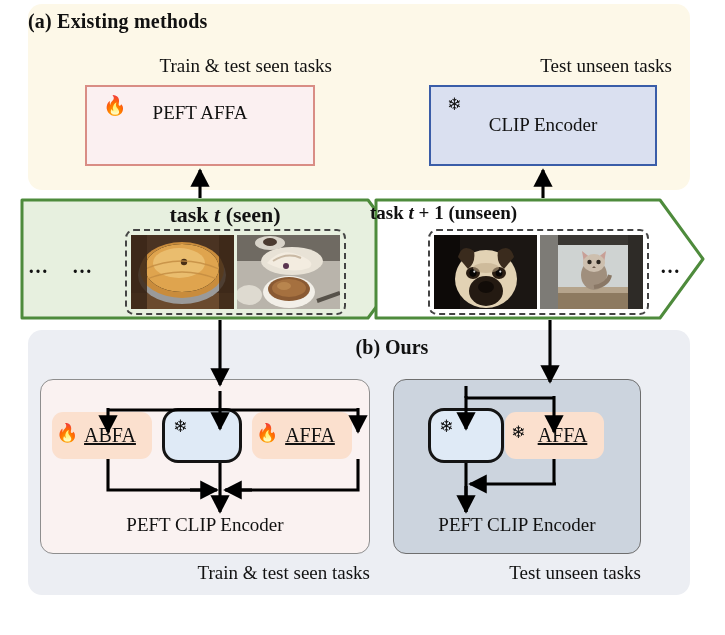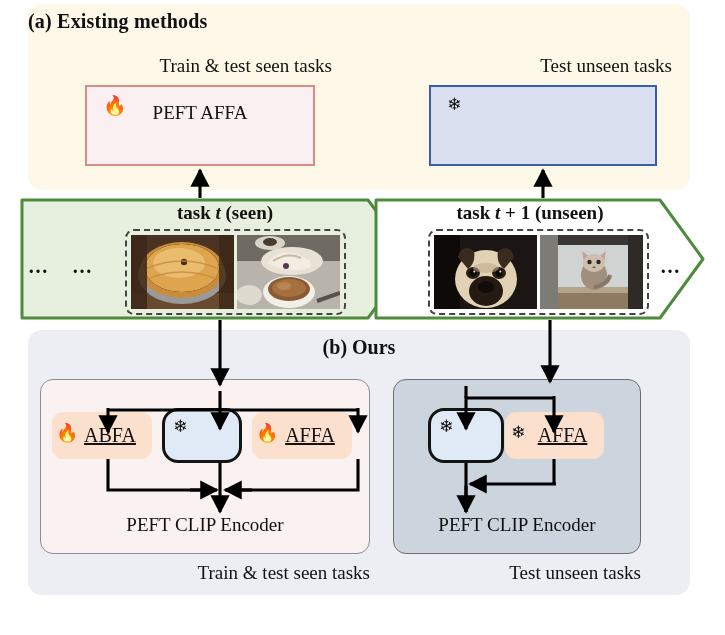--- a/index.html
+++ b/index.html
@@ -46,24 +46,24 @@
   .emoji{font-family:"DejaVu Sans",sans-serif;line-height:1;}
   .fire-a{position:absolute;left:16px;top:9px;font-size:19px;}
   .snow-a{position:absolute;left:16px;top:9px;font-size:17px;}
 
   
   #band-green{left:20px;top:198px;width:685px;height:122px;}
   #band-green svg{display:block;}
 
   #label-task-t{
     left:60px;top:202px;width:330px;text-align:center;
-    font-weight:bold;font-size:19px;white-space:nowrap;
+    font-weight:bold;font-size:22px;white-space:nowrap;
   }
   #label-task-t1{
-    left:370px;top:202px;width:320px;text-align:center;
+    left:370px;top:202px;width:320px;text-align:left;
     font-weight:bold;font-size:19px;white-space:nowrap;
   }
   .ital{font-style:italic;}
 
   .dots{font-size:20px;font-weight:bold;letter-spacing:2px;line-height:1;}
   #dots-left-1{left:28px;top:256px;}
   #dots-left-2{left:72px;top:256px;}
   #dots-right{left:660px;top:256px;}
 
   .thumb-group{
@@ -75,21 +75,21 @@
   .thumb{width:103px;height:74px;overflow:hidden;display:block;}
   .thumb svg{display:block;width:103px;height:74px;}
 
   
   #panel-b{
     left:28px;top:330px;width:662px;height:265px;
     background:#eceef3;border-radius:14px;
   }
   #panel-b-title{
     left:28px;top:336px;width:662px;text-align:center;
-    font-weight:bold;font-size:20px;
+    font-weight:bold;font-size:20px;padding-left:33px;
   }
 
   #inner-left{
     left:40px;top:379px;width:330px;height:175px;
     background:#faf2f1;border:1.5px solid #8e8e8e;border-radius:13px;
     box-sizing:border-box;
   }
   #inner-right{
     left:393px;top:379px;width:248px;height:175px;
     background:#ccd4de;border:1.5px solid #6e6e6e;border-radius:13px;
@@ -141,20 +141,21 @@
 
 <div class="abs" id="box-peft-clip">
   <span class="emoji fire-a">🔥</span>
   <div class="boxtext">
     <div>PEFT AFFA</div>
   </div>
 </div>
 
 <div class="abs" id="box-clip">
   <span class="emoji snow-a">❄</span>
+  <div class="boxtext">CLIP Encoder</div>
 </div>
 
 <div class="abs" id="band-green">
   <svg width="685" height="122" viewBox="0 0 685 122" xmlns="http://www.w3.org/2000/svg">
 
     <polygon points="2,2 348,2 392,61 348,120 2,120" fill="#e7f0df" stroke="#4e8b3c" stroke-width="3" stroke-linejoin="round"></polygon>
 
     <polygon points="356,2 640,2 683,61 640,120 356,120" fill="#ffffff" stroke="#4e8b3c" stroke-width="3" stroke-linejoin="round"></polygon>
   </svg>
 </div>

